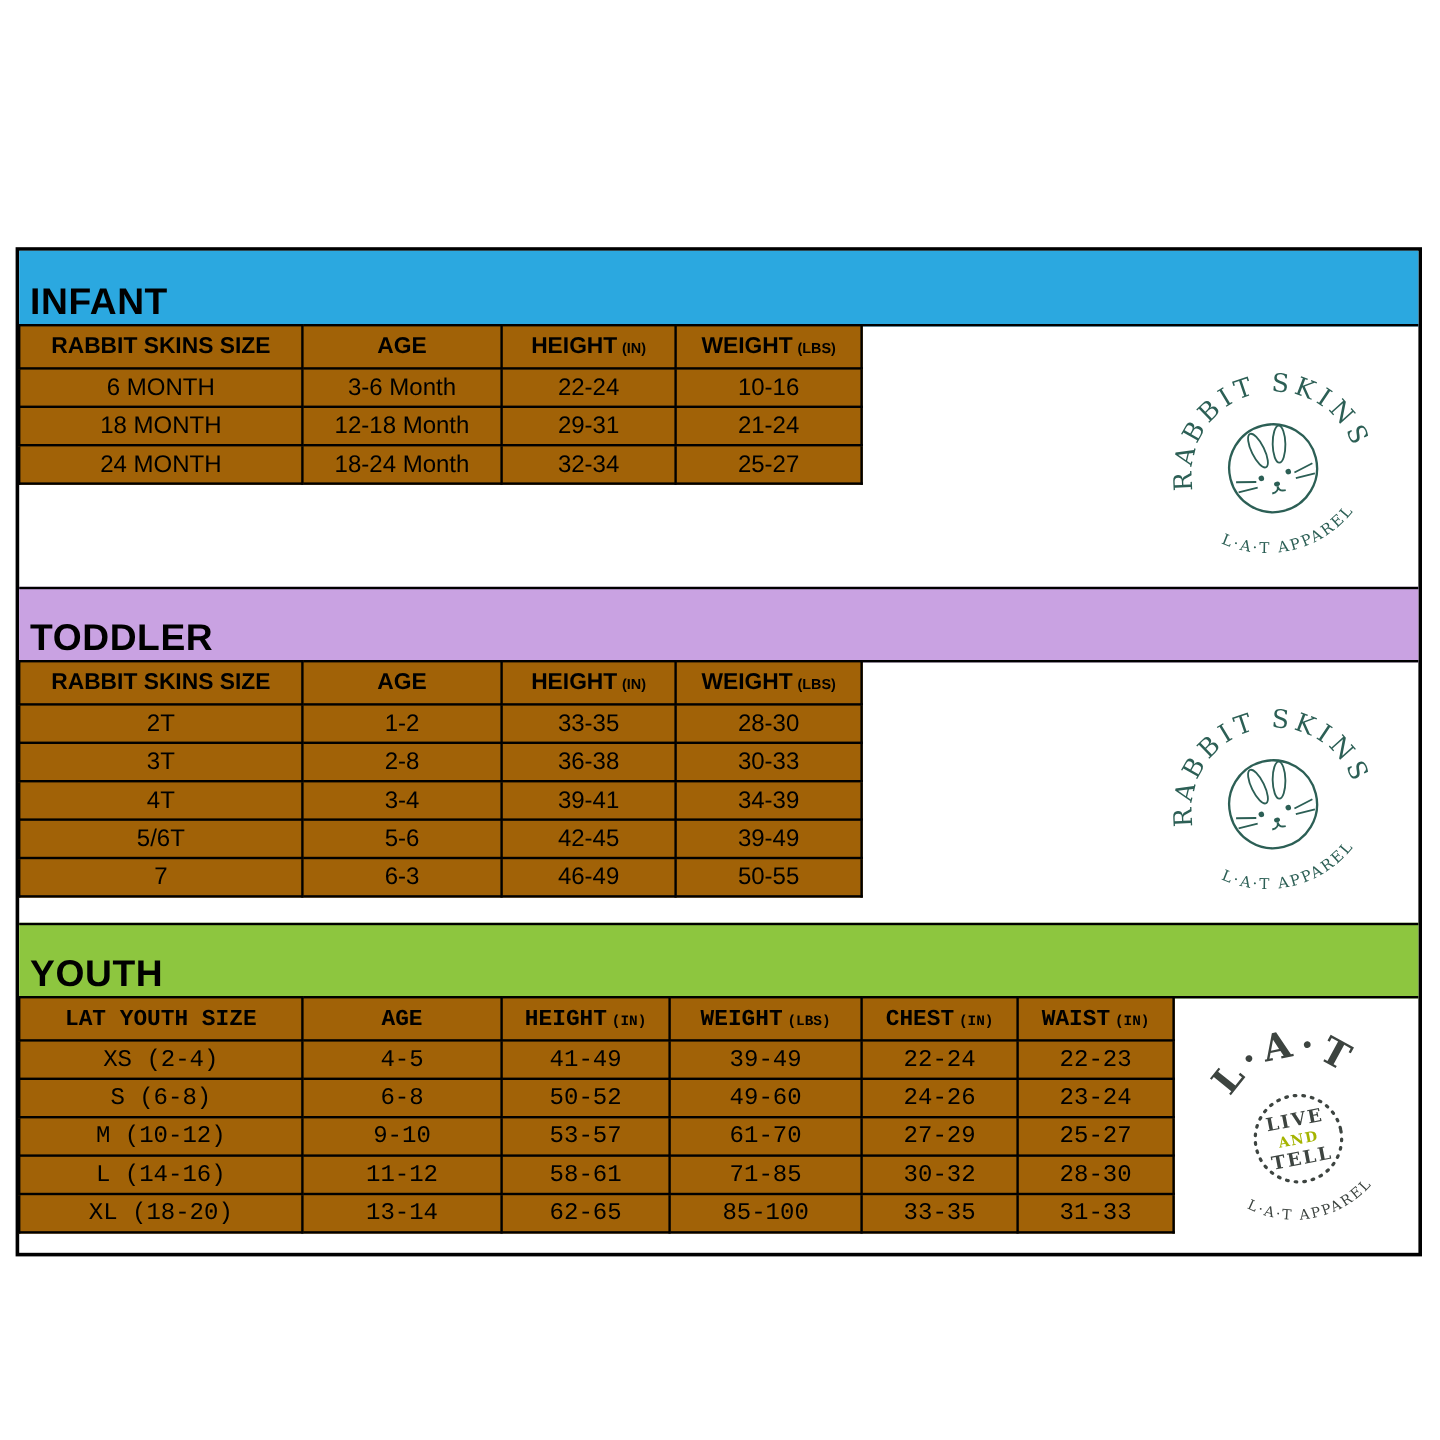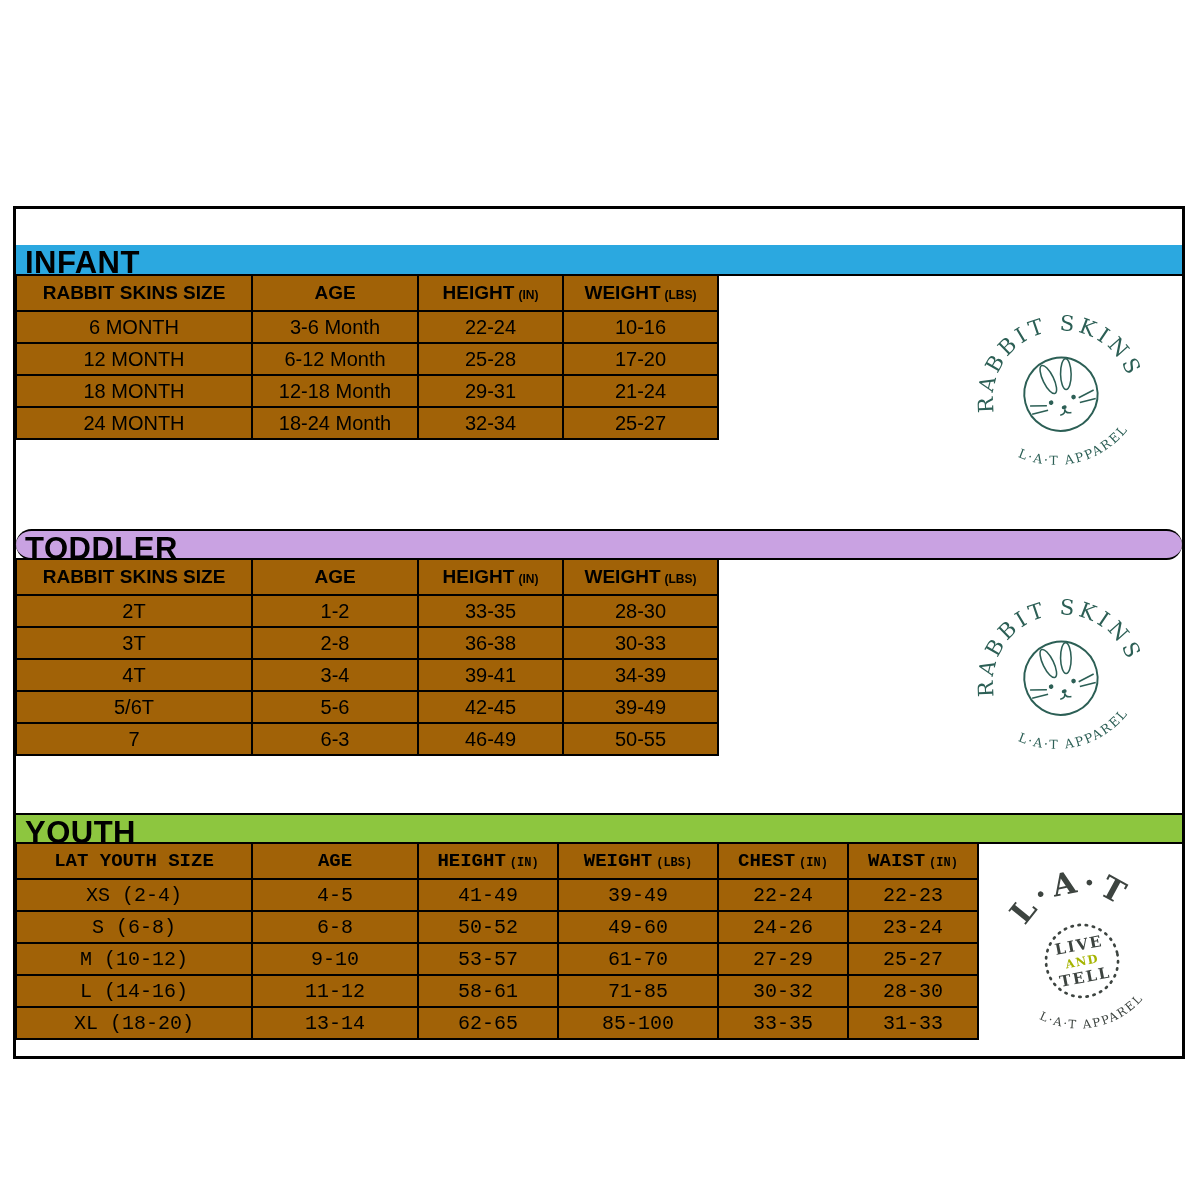--- a/index.html
+++ b/index.html
@@ -15,30 +15,29 @@
   .frame {
     position: absolute;
     left: 13px; top: 206px;
     width: 1172px;
     border: 3px solid var(--border, #000);
     background: #fff;
   }
   .sec { padding-bottom: 13px; }
   .sec:last-child { padding-bottom: 8px; }
   .bar {
-    height: 31px;
-    display: flex; align-items: flex-start;
+    height: 63px;
+    display: flex; align-items: flex-end;
     padding-left: 9px;
     border-top: 2px solid #000;
     border-bottom: 2px solid #000;
-    margin-top: 36px;
   }
   .frame > section:first-child .bar { border-top: none; }
   .bar-infant  { background: var(--infant-bar,  #2BA8E0); }
-  .bar-toddler { background: var(--toddler-bar, #C9A2E2); border-radius: 20px; }
+  .bar-toddler { background: var(--toddler-bar, #C9A2E2); }
   .bar-youth   { background: var(--youth-bar,   #8DC63F); }
   .bar-title { font-size: 31px; font-weight: 700; letter-spacing: 0.5px; }
 
   .sec-body { position: relative; min-height: 206px; }
 
   table.size-table {
     border-collapse: collapse;
     table-layout: fixed;
     margin-left: -1px;
     margin-top: -2px;
@@ -101,26 +100,20 @@
             <th><span class="lbl">HEIGHT</span><span class="unit">(IN)</span></th>
             <th><span class="lbl">WEIGHT</span><span class="unit">(LBS)</span></th>
           </tr>
         </thead>
         <tbody>
             <tr>
               <td>6 MONTH</td>
               <td>3-6 Month</td>
               <td>22-24</td>
               <td>10-16</td>
-            </tr>
-            <tr>
-              <td>12 MONTH</td>
-              <td>6-12 Month</td>
-              <td>25-28</td>
-              <td>17-20</td>
             </tr>
             <tr>
               <td>18 MONTH</td>
               <td>12-18 Month</td>
               <td>29-31</td>
               <td>21-24</td>
             </tr>
             <tr>
               <td>24 MONTH</td>
               <td>18-24 Month</td>

